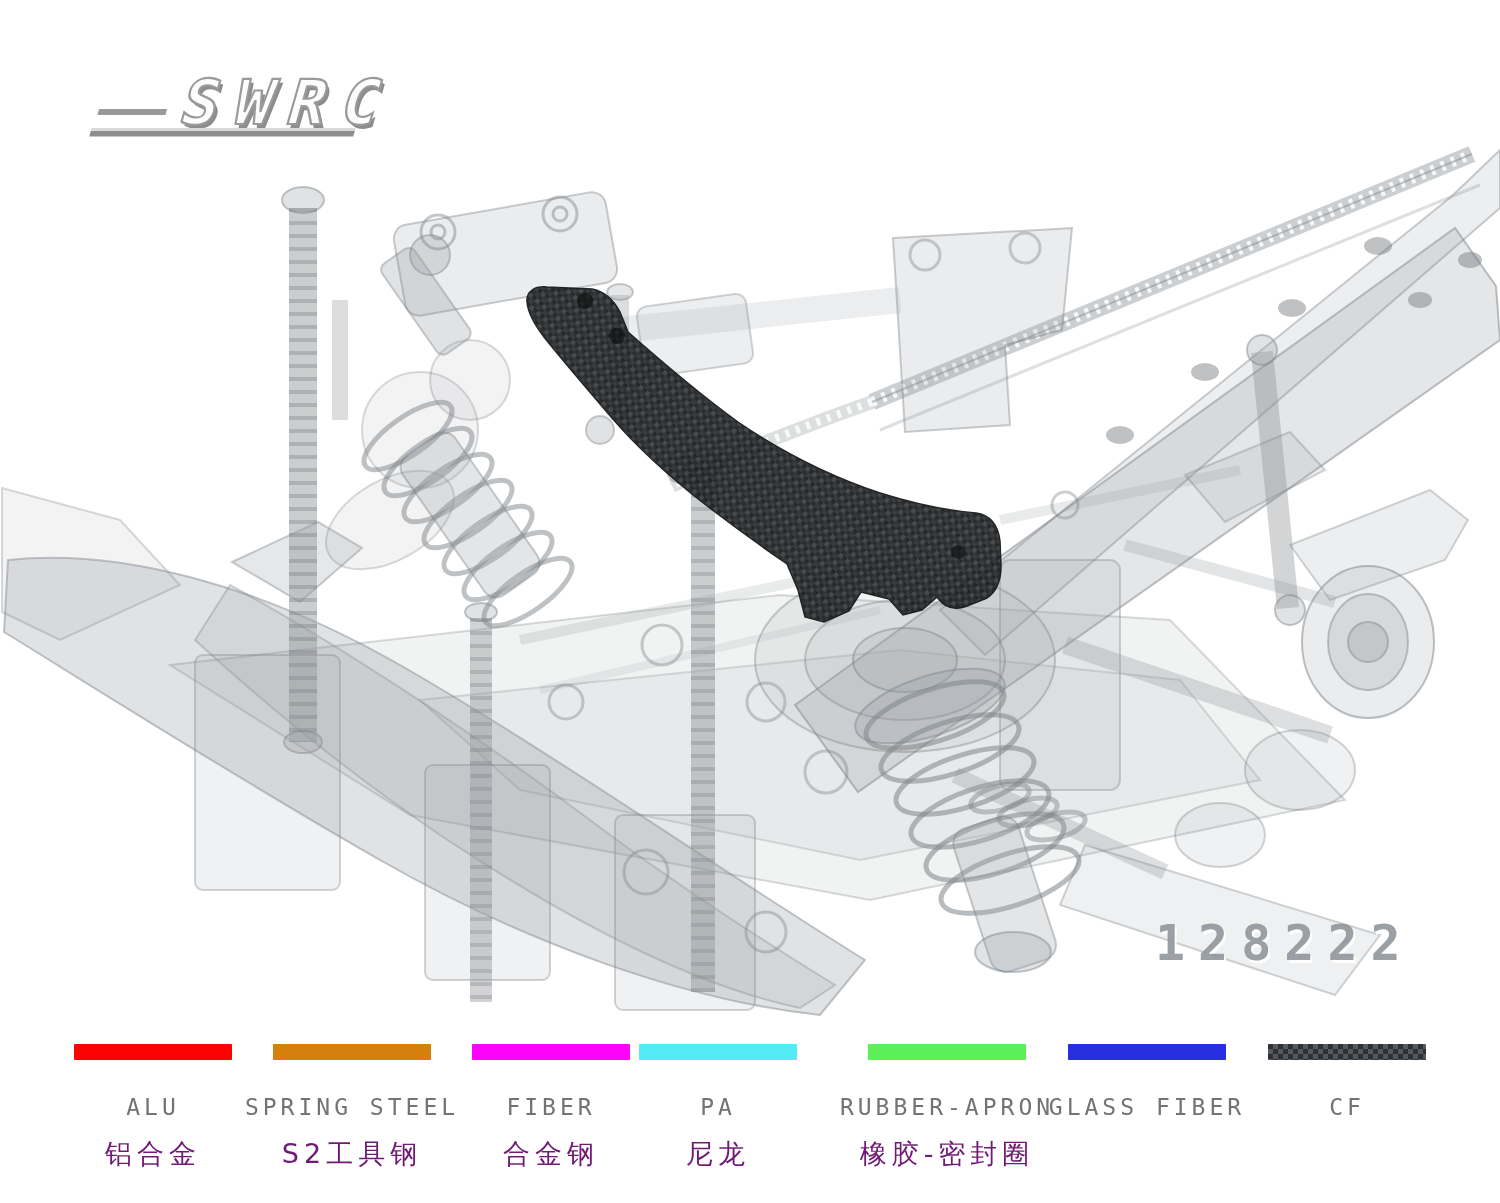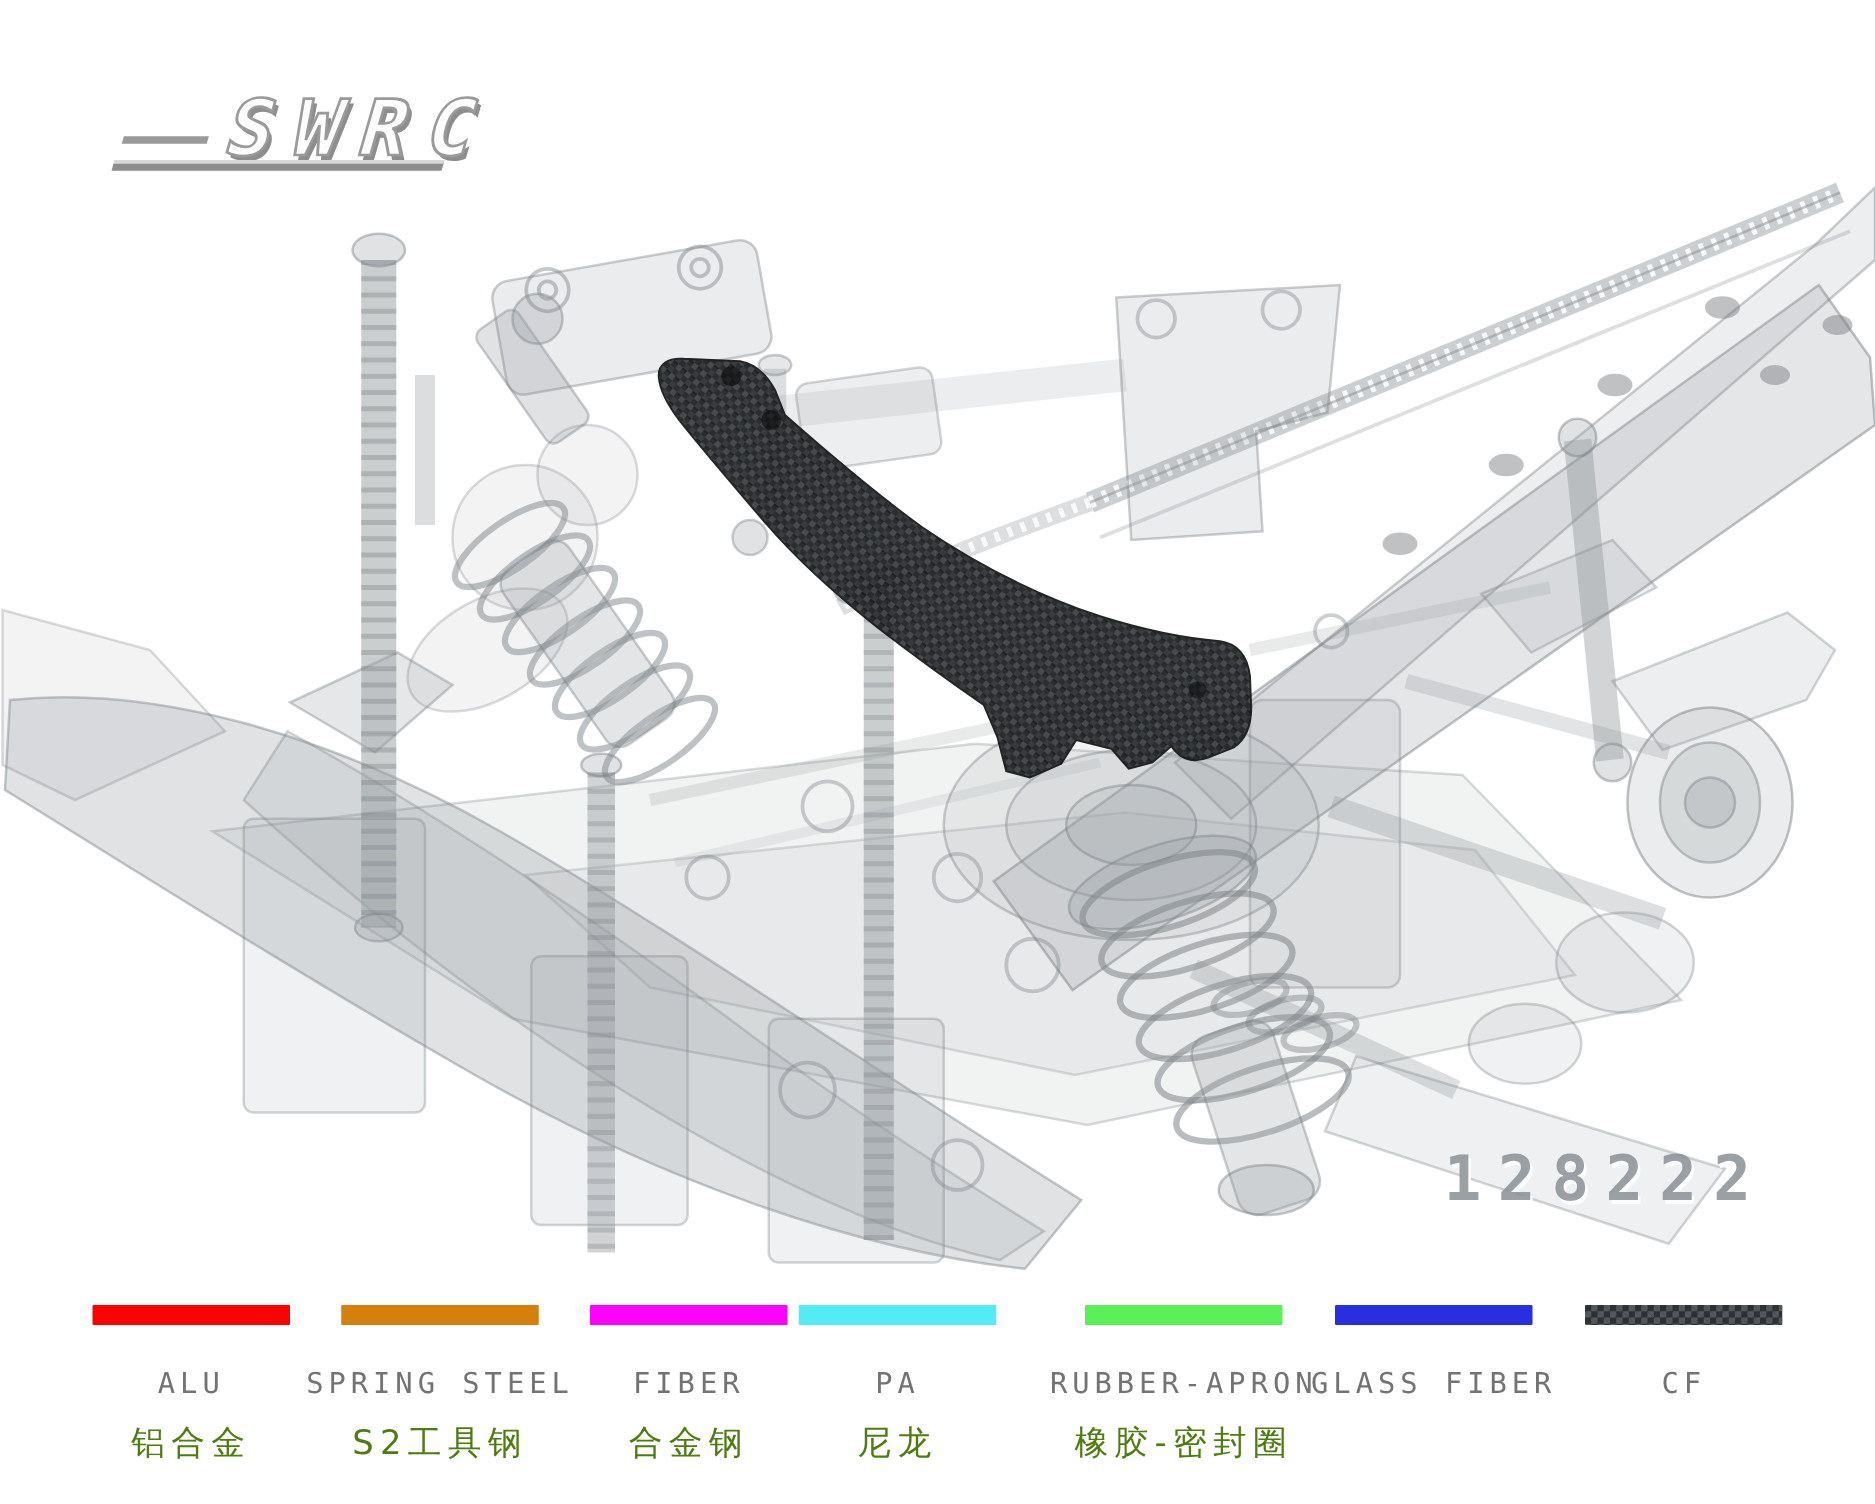--- a/index.html
+++ b/index.html
@@ -25,21 +25,21 @@
       linear-gradient(45deg,#55595d 25%,transparent 25%,transparent 75%,#55595d 75%),
       linear-gradient(45deg,#55595d 25%,transparent 25%,transparent 75%,#55595d 75%);
     background-size:10px 10px;
     background-position:0 0,5px 5px;
   }
   .label-en{
     margin-top:34px;font-size:23px;letter-spacing:4px;color:#737373;
     white-space:nowrap;font-family:"DejaVu Sans Mono","Liberation Sans",sans-serif;
   }
   .label-zh{
-    margin-top:16px;font-size:27px;letter-spacing:5px;color:#4d7c0f;
+    margin-top:16px;font-size:27px;letter-spacing:5px;color:#701a75;
     white-space:nowrap;font-family:"DejaVu Sans","Liberation Sans",sans-serif;
   }
 </style>
 </head>
 <body>
 
 <div class="canvas">
 
   <svg class="render-svg" width="1500" height="1203" viewBox="0 0 1500 1203">
 

